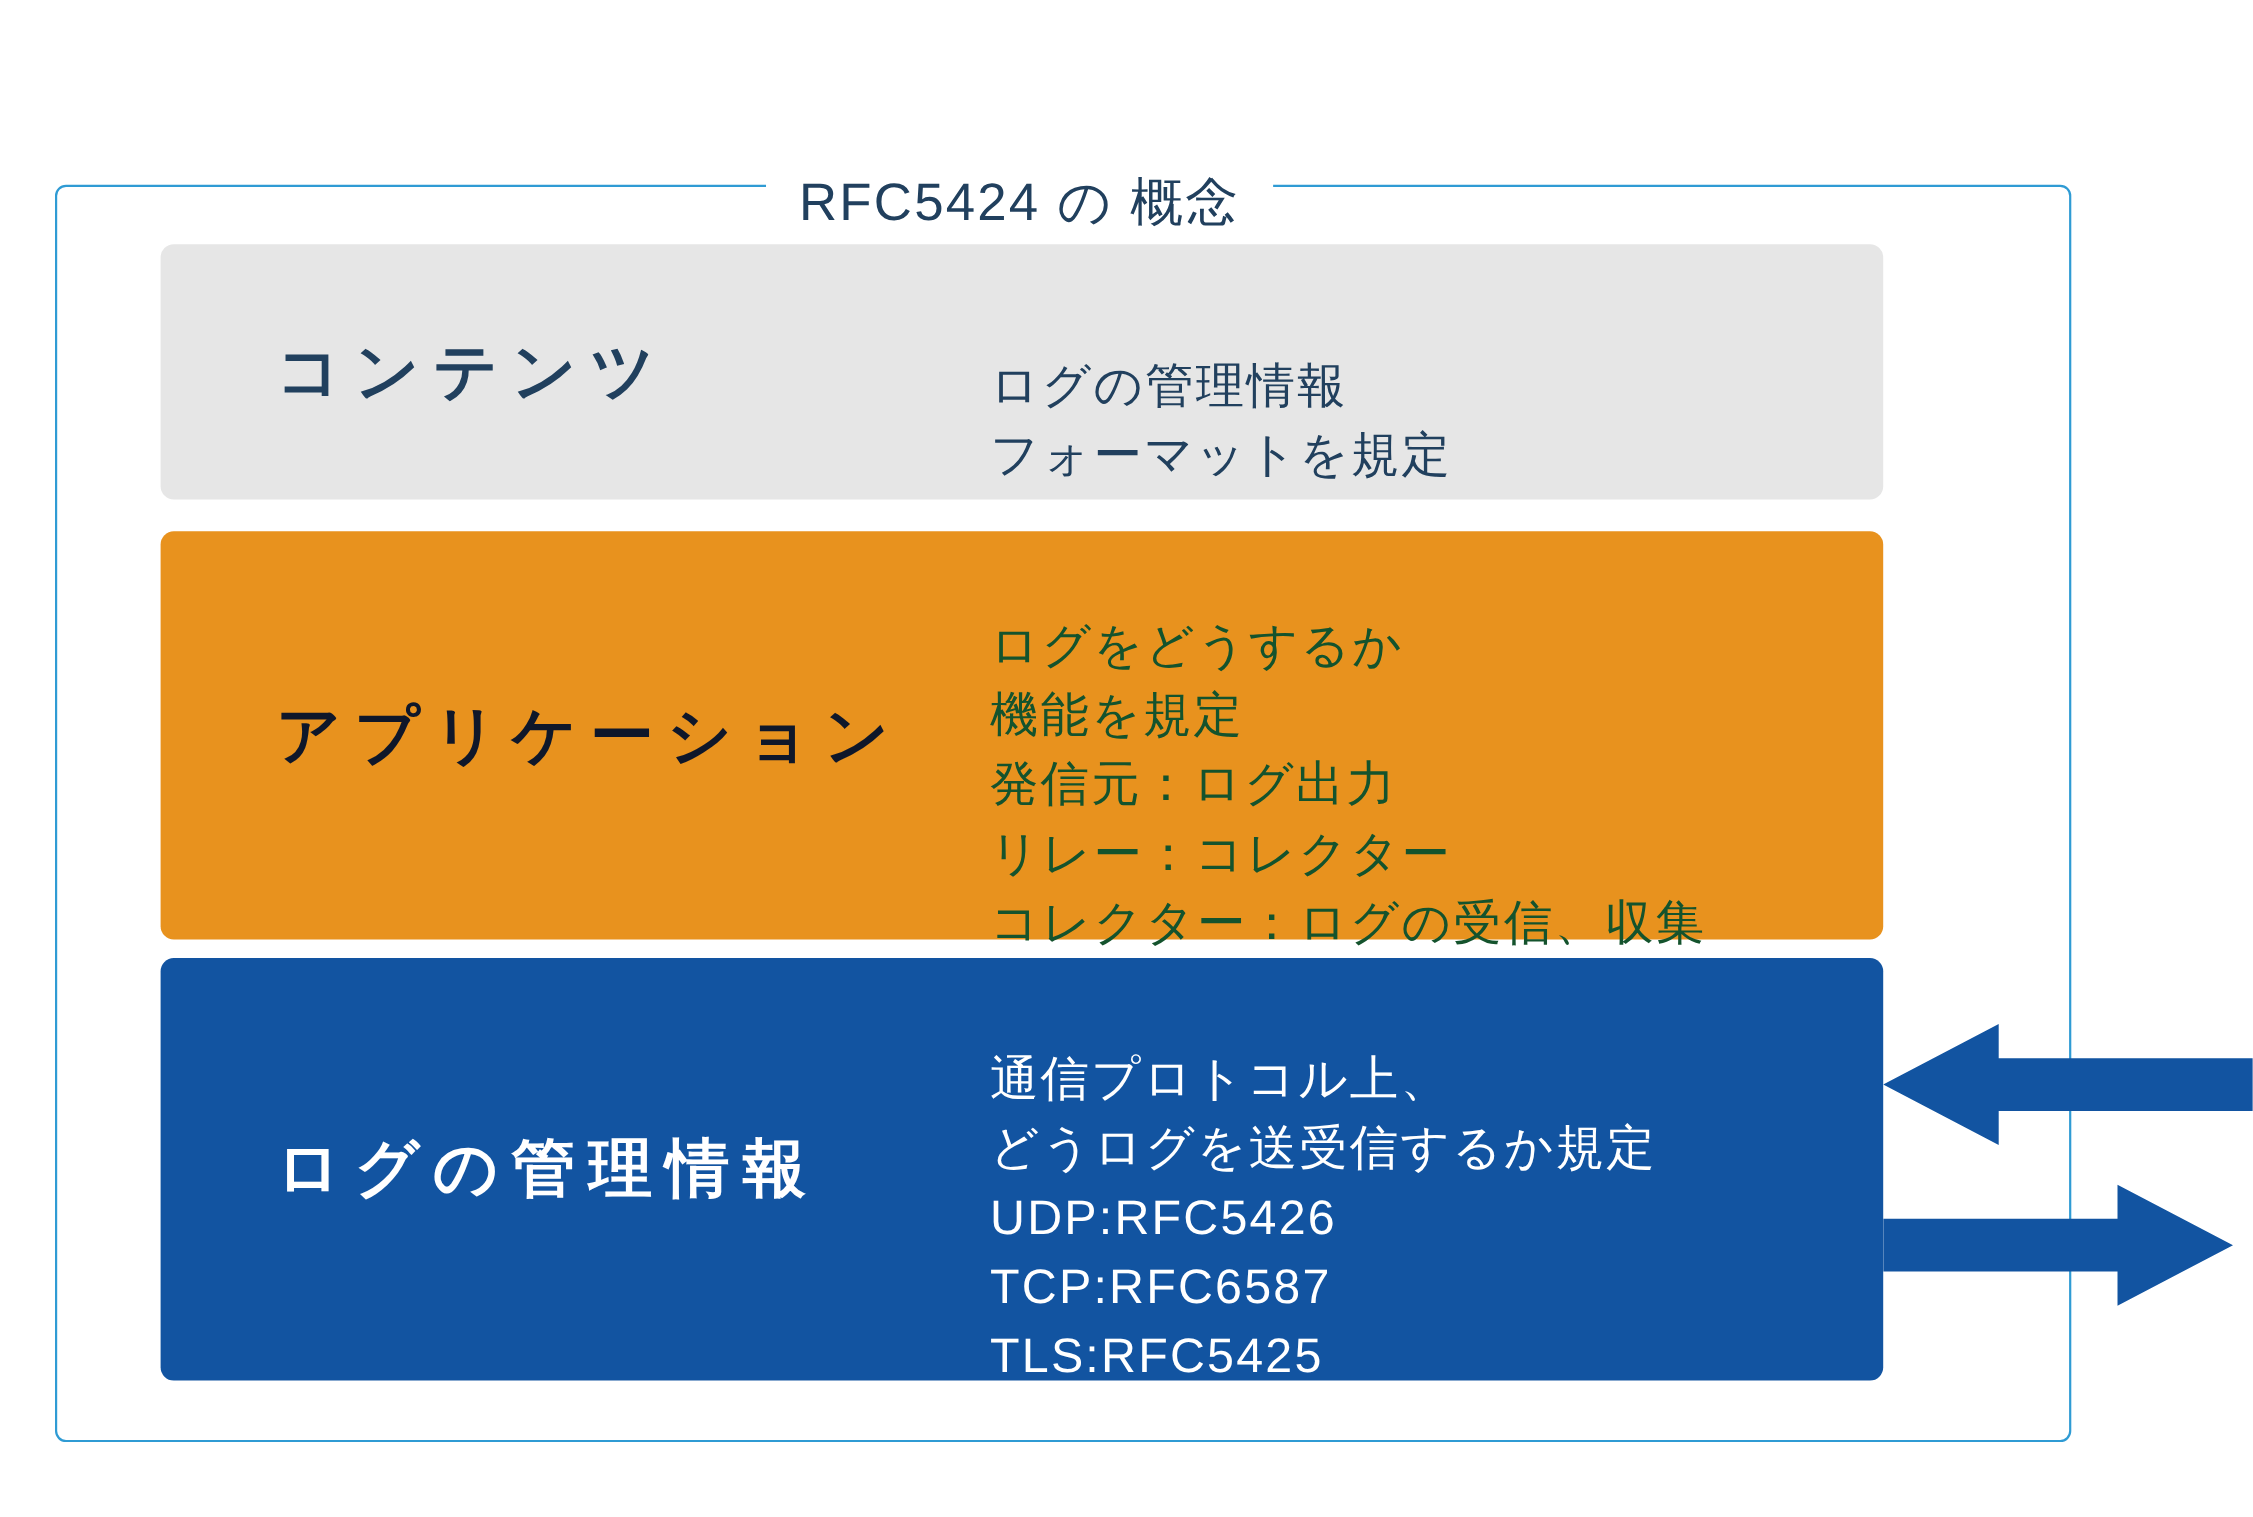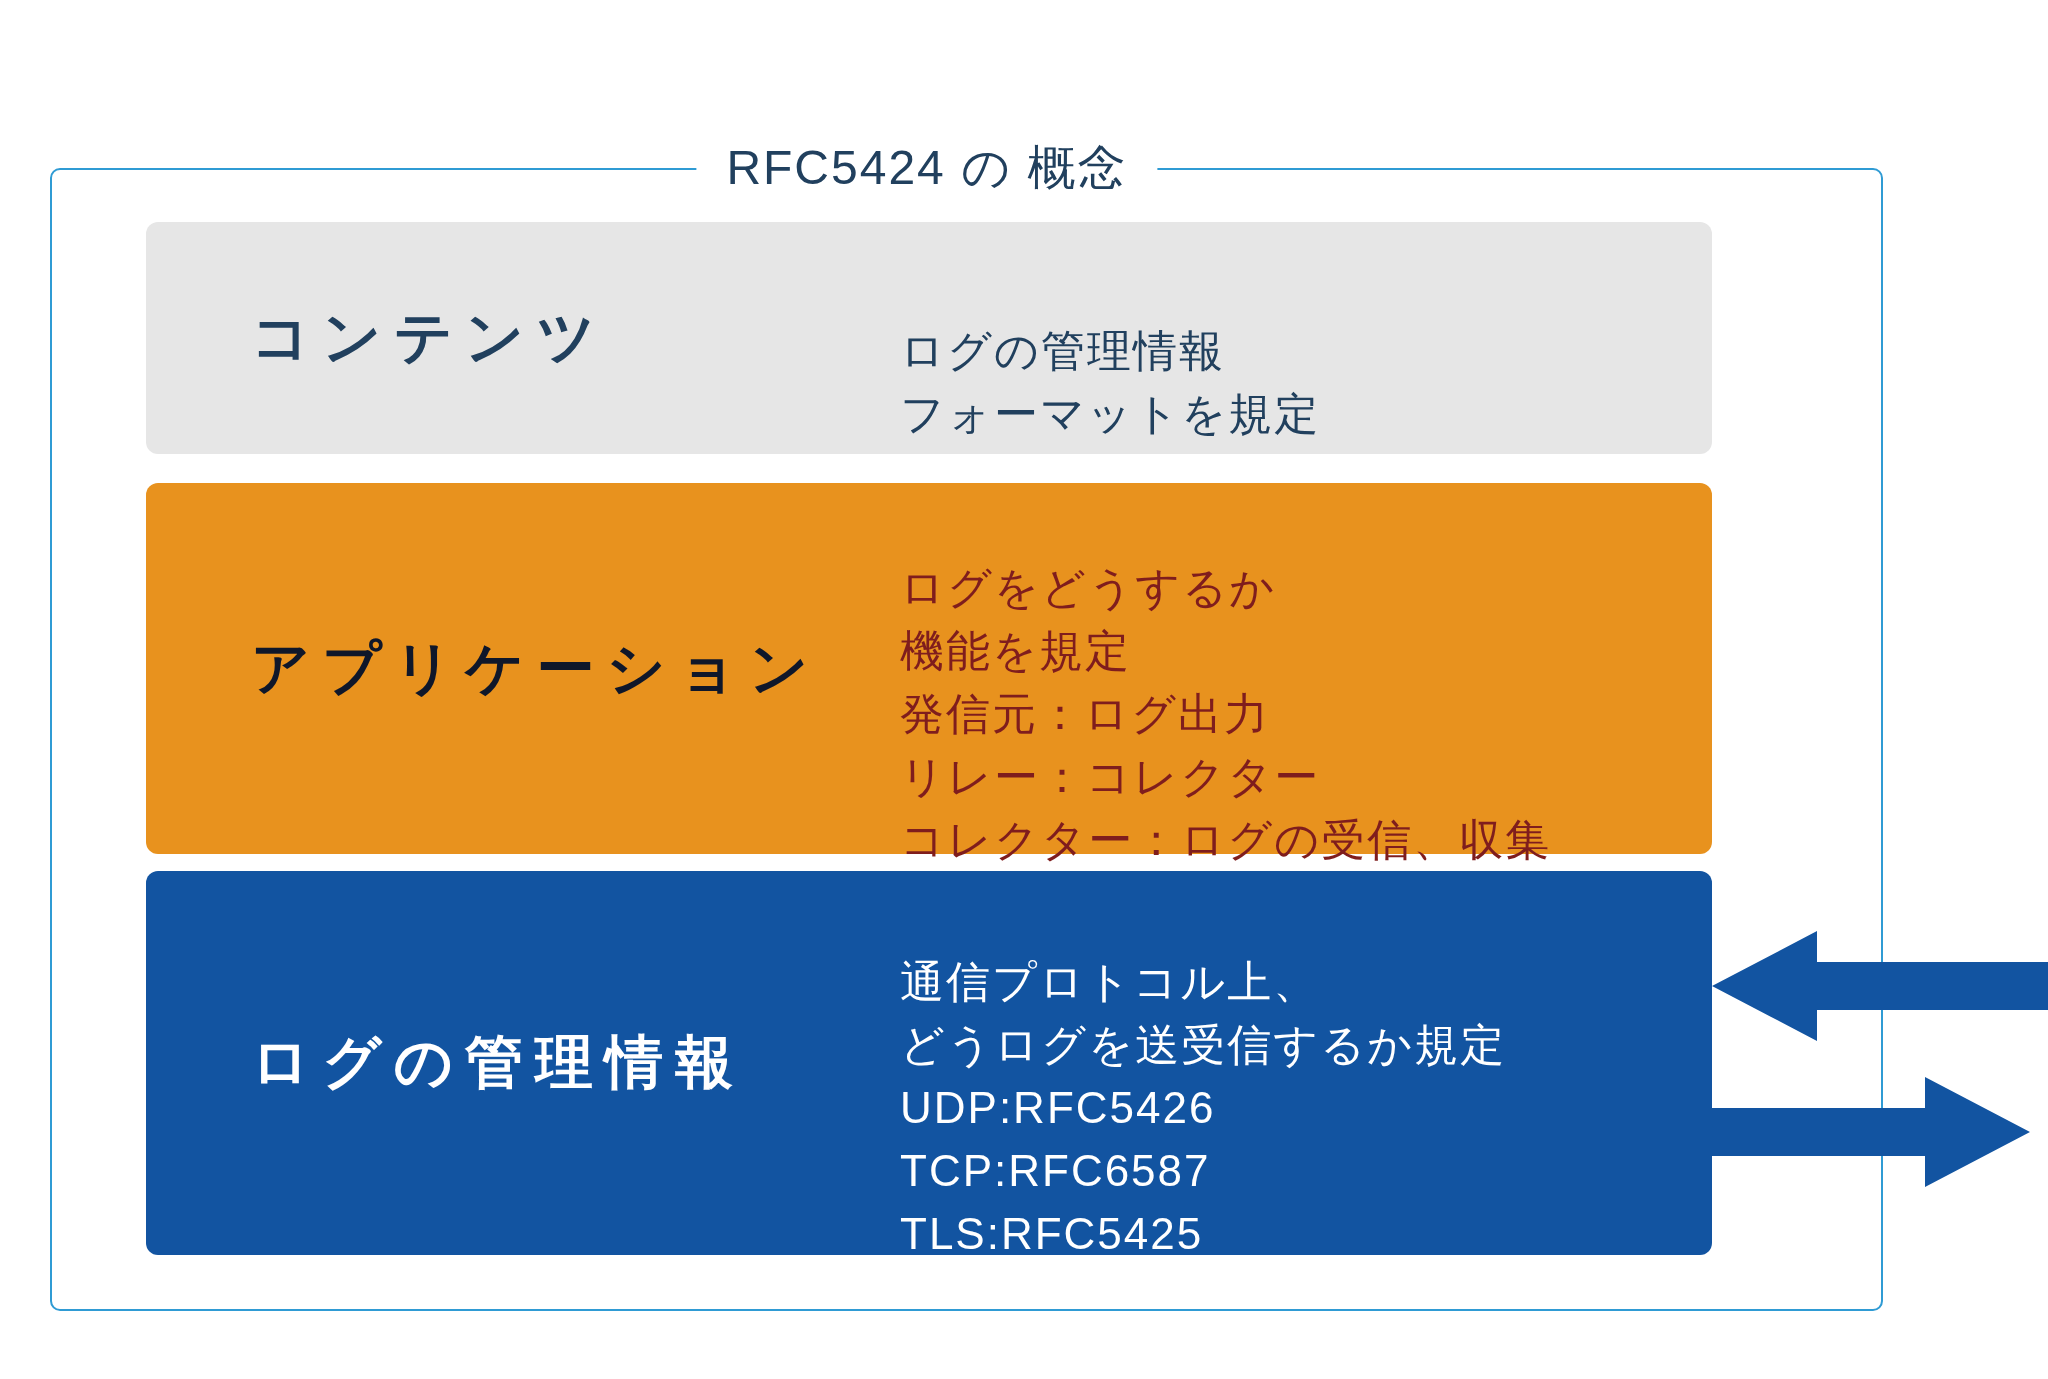--- a/index.html
+++ b/index.html
@@ -23,21 +23,21 @@
     border: 2px solid #2f9bd4;
     border-radius: 10px;
     background: transparent;
     z-index: 1;
   }
 
   
   .diagram-title {
     position: absolute;
     left: 927px;
-    top: 168px;
+    top: 184px;
     transform: translate(-50%, -50%);
     background: #ffffff;
     padding: 0 30px;
     font-size: 48px;
     letter-spacing: 2px;
     color: #21405e;
     white-space: nowrap;
     z-index: 3;
   }
 
@@ -94,21 +94,21 @@
 <div class="layer layer-content" style="background-color: rgb(230, 230, 230);">
   <div class="layer-label" style="color: rgb(33, 64, 94);">コンテンツ</div>
   <div class="layer-desc" style="color: rgb(33, 64, 94);">
     <div>ログの管理情報</div>
     <div>フォーマットを規定</div>
   </div>
 </div>
 
 <div class="layer layer-application" style="background-color: rgb(232, 146, 30);">
   <div class="layer-label" style="color: #0f172a;">アプリケーション</div>
-  <div class="layer-desc" style="color: #7f1d1d;">
+  <div class="layer-desc" style="color: #14532d;">
     <div>ログをどうするか</div>
     <div>機能を規定</div>
     <div>発信元：ログ出力</div>
     <div>リレー：コレクター</div>
     <div>コレクター：ログの受信、収集</div>
   </div>
 </div>
 
 <div class="layer layer-transport" style="background-color: rgb(18, 84, 161);">
   <div class="layer-label" style="color: rgb(255, 255, 255);">ログの管理情報</div>

